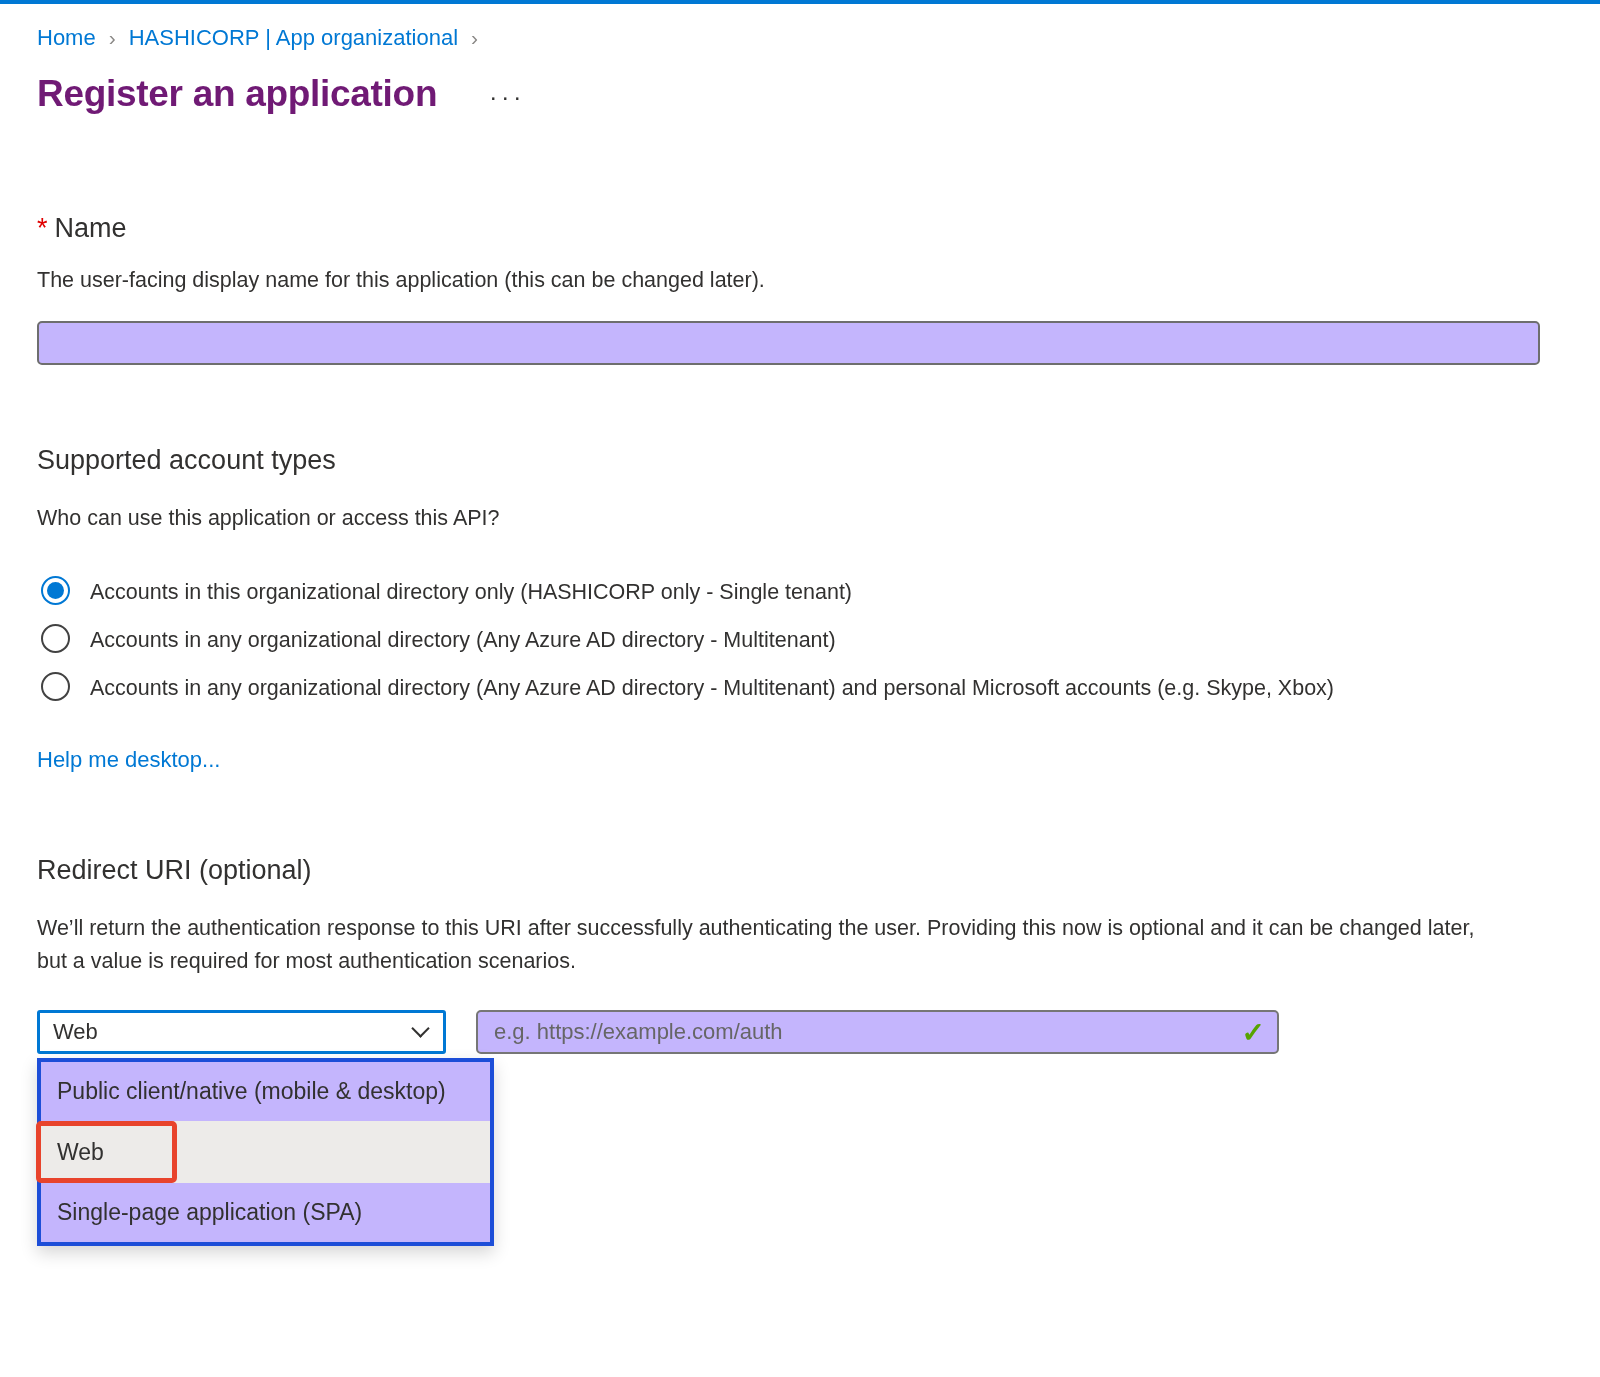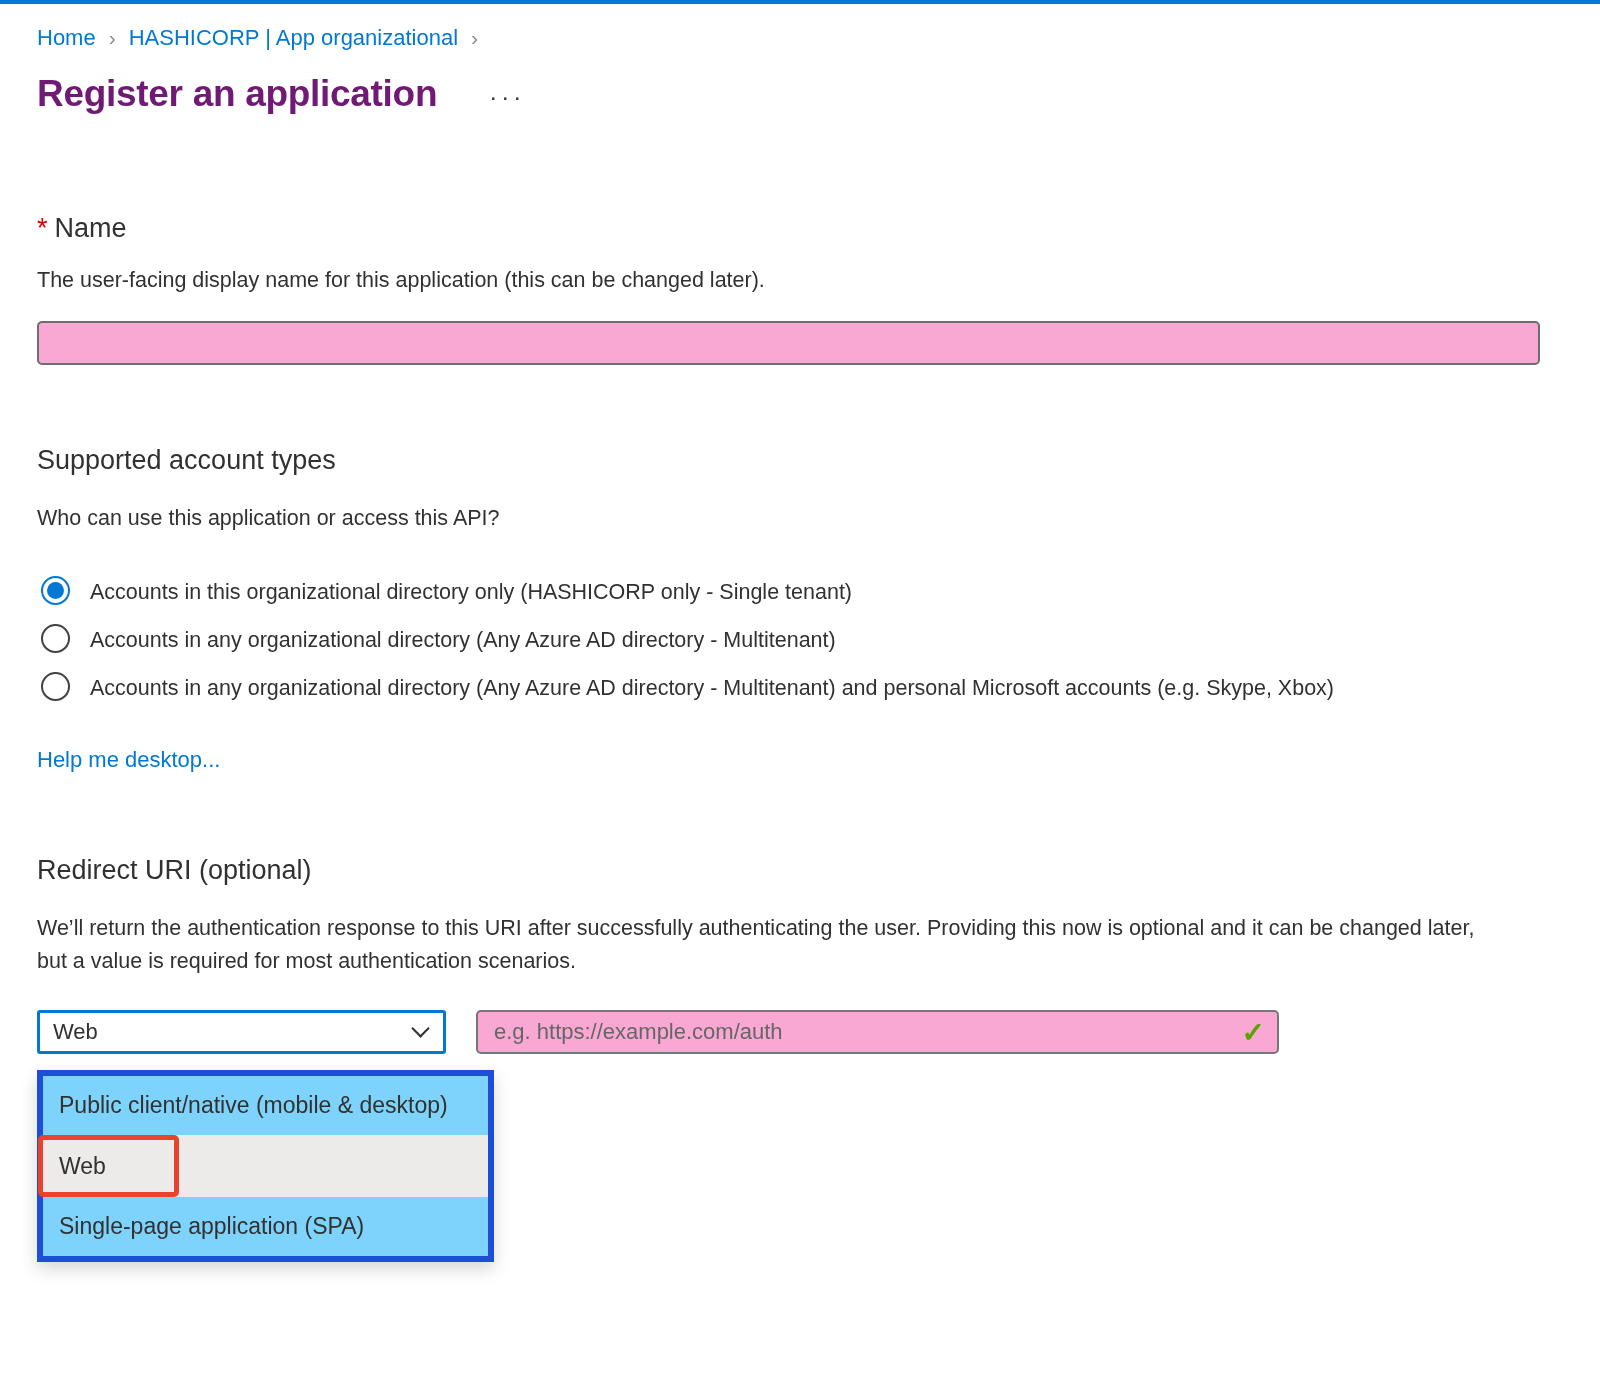--- a/index.html
+++ b/index.html
@@ -20,21 +20,21 @@
   .title-row { margin-top:22px; display:flex; align-items:center; }
   h1 { font-size:37px; font-weight:700; color:#701a75; letter-spacing:-0.3px; }
   .more-btn { margin-left:52px; margin-top:6px; color:#323130; font-size:24px; letter-spacing:4px; cursor:pointer; }
 
   
   .field-label { margin-top:98px; font-size:27px; color:#323130; }
   .req { color:#e00000; margin-right:7px; }
   .desc { font-size:21.5px; color:#323130; }
   .name-desc { margin-top:24px; }
   .text-input {
-    height:44px; border:2px solid #6e6e6e; border-radius:5px; background:#f9a8d4;
+    height:44px; border:2px solid #6e6e6e; border-radius:5px; background:#c4b5fd;
     font-family:"Liberation Sans", sans-serif; font-size:22px; color:#323130; outline:none;
   }
   .name-input { margin-top:28px; width:100%; padding:0 14px; }
 
   
   .section-heading { font-size:27px; font-weight:400; color:#323130; }
   .acct-heading { margin-top:80px; }
   .acct-question { margin-top:30px; }
   .radio-group { margin-top:26px; }
   .radio-row { display:flex; align-items:flex-end; height:48px; cursor:pointer; }
@@ -58,22 +58,22 @@
   .platform-select {
     height:44px; border:3px solid #0078d4; border-radius:3px; background:#fff;
     display:flex; align-items:center; justify-content:space-between;
     padding:0 16px 0 13px; font-size:22px; cursor:pointer;
   }
   .chevron {
     width:13px; height:13px; border-right:2px solid #323130; border-bottom:2px solid #323130;
     transform:rotate(45deg); margin-top:-7px;
   }
   .dropdown-menu {
-    position:absolute; left:0; top:60px; width:457px; background:#7dd3fc;
-    box-shadow:0 7px 16px rgba(0,0,0,0.16); border:6px solid #1d4ed8; z-index:10;
+    position:absolute; left:0; top:48px; width:457px; background:#c4b5fd;
+    box-shadow:0 7px 16px rgba(0,0,0,0.16); border:4px solid #1d4ed8; z-index:10;
   }
   .menu-item {
     height:59px; display:flex; align-items:center; padding:0 16px;
     font-size:23px; color:#323130; cursor:pointer; position:relative;
   }
   .menu-item.highlighted { background:#edebe9; height:62px; }
   .annotation-box {
     position:absolute; left:-5px; top:0; width:141px; height:62px;
     border:5px solid #e8432c; border-radius:5px; pointer-events:none;
   }

